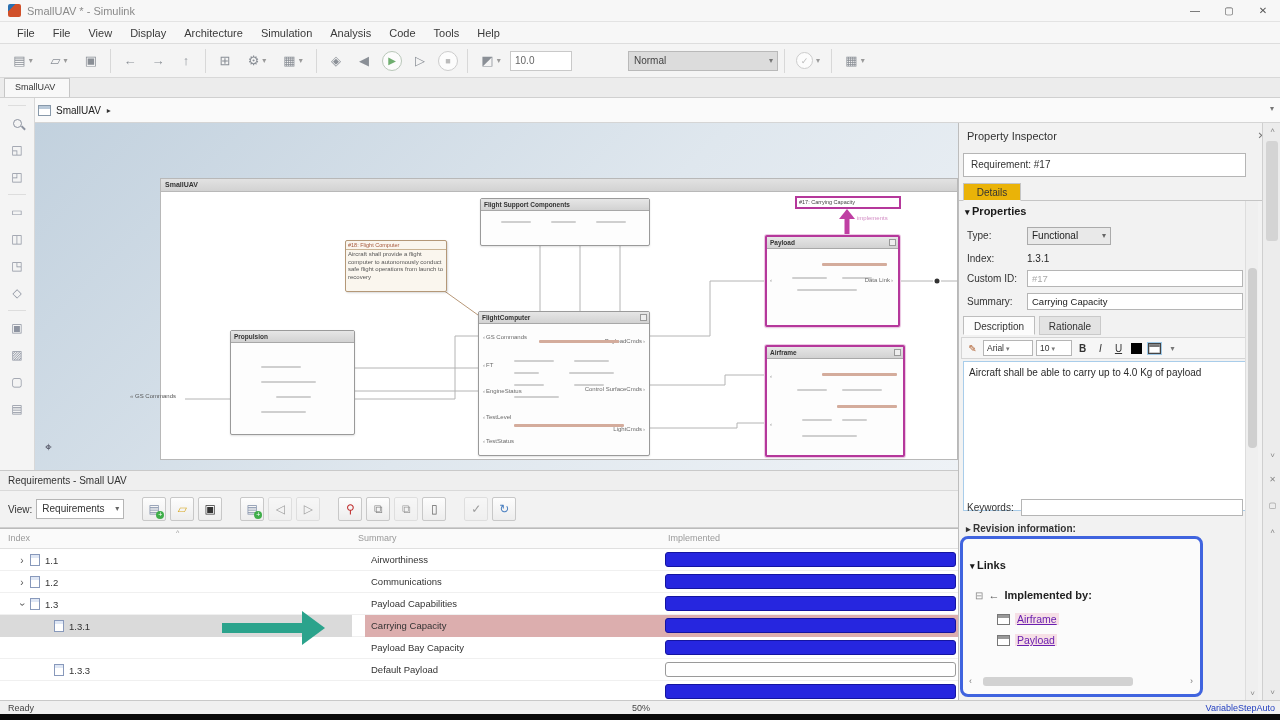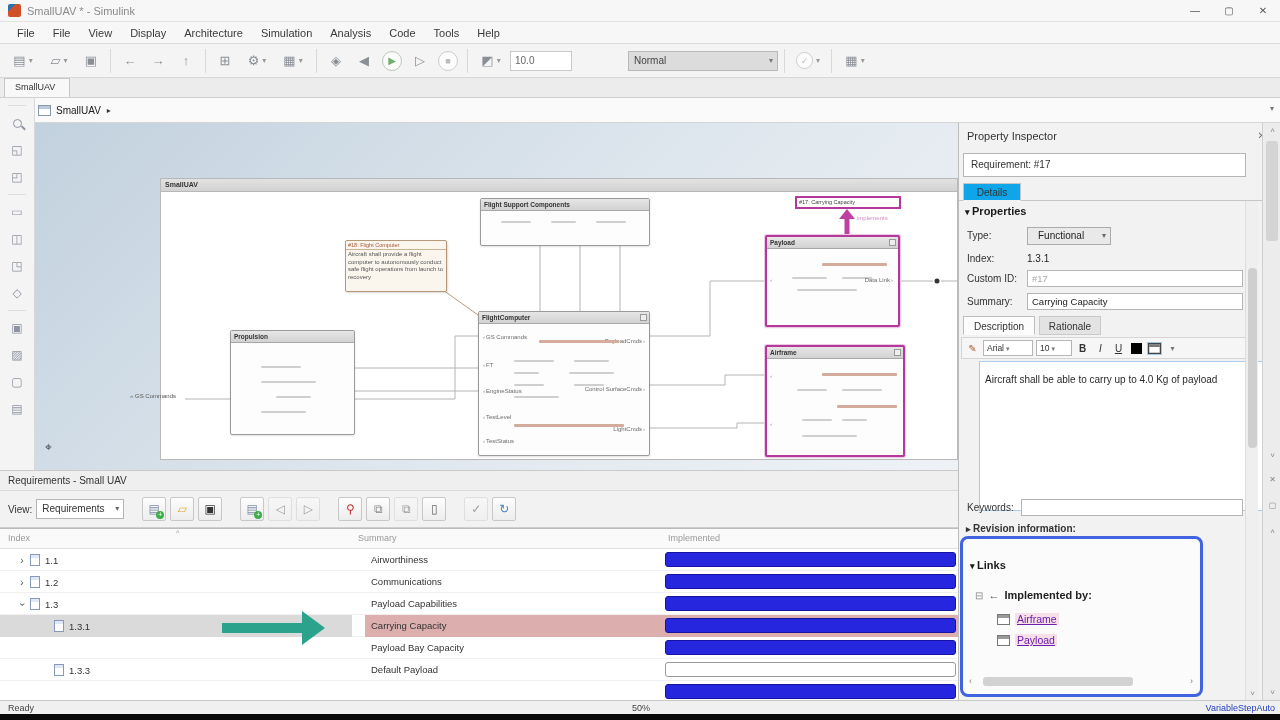--- a/index.html
+++ b/index.html
@@ -98,39 +98,39 @@
   .sb-center { position:absolute; left:632px; top:2px; }
   .sb-right { position:absolute; right:5px; top:2px; color:#2440c0; }
   .black-strip { left:0; top:714px; width:1280px; height:6px; background:#0a0a0a; }
 
   
   .right-panel { left:958px; top:123px; width:322px; height:577px; background:#f2f2f2; border-left:1px solid #bdbdbd; }
   .pi-header { position:absolute; left:0; top:0; width:303px; height:26px; font-size:11px; color:#333; padding:7px 0 0 8px; }
   .pi-close { position:absolute; right:14px; top:7px; font-size:10px; color:#777; }
   .pi-reqbox { position:absolute; left:4px; top:30px; width:283px; height:24px; background:#fff; border:1px solid #b5b5b5; font-size:10px; color:#333; padding:5px 0 0 7px; }
   .pi-tabstrip { position:absolute; left:0; top:58px; width:303px; height:20px; border-bottom:1px solid #c5c5c5; }
-  .pi-tab { position:absolute; left:4px; top:2px; width:58px; height:18px; background:#0ea5e9; border:1px solid #c5c5c5; border-bottom:1px solid #f2f2f2; font-size:10px; text-align:center; padding-top:3px; color:#333; }
+  .pi-tab { position:absolute; left:4px; top:2px; width:58px; height:18px; background:#eab308; border:1px solid #c5c5c5; border-bottom:1px solid #f2f2f2; font-size:10px; text-align:center; padding-top:3px; color:#333; }
   .sec-hdr { position:absolute; left:6px; font-size:11px; font-weight:bold; color:#1a1a1a; }
   .sec-hdr::before { content:"▾ "; font-size:9px; }
   .prow-label { position:absolute; left:8px; font-size:10px; color:#333; }
-  .type-select { position:absolute; left:68px; width:84px; height:18px; background:#e9e9e9; border:1px solid #ababab; font-size:10px; color:#222; padding:2px 10px; }
+  .type-select { position:absolute; left:68px; width:84px; height:18px; background:#e9e9e9; border:1px solid #ababab; font-size:10px; color:#222; padding:2px 4px; }
   .type-select::after { content:"▾"; position:absolute; right:4px; top:3px; font-size:8px; color:#666; }
   .prow-value { position:absolute; left:68px; font-size:10px; color:#222; }
   .pi-input { position:absolute; left:68px; width:216px; height:17px; background:#fff; border:1px solid #b5b5b5; font-size:9.5px; color:#222; padding:1px 4px; font-family:"Liberation Sans",sans-serif; }
   .pi-input::placeholder { color:#aaa; }
   .desc-tab { position:absolute; height:19px; font-size:10px; text-align:center; padding-top:4px; color:#333; }
   .desc-tab.active { background:#fcfcfc; border:1px solid #bdbdbd; border-bottom:1px solid #fcfcfc; }
   .desc-tab.inactive { background:#e3e3e3; border:1px solid #c9c9c9; }
   .ed-toolbar { position:absolute; left:2px; width:288px; height:22px; background:#f6f6f6; border:1px solid #d5d5d5; display:flex; align-items:center; gap:3px; padding-left:3px; }
   .ed-btn { min-width:15px; height:16px; display:flex; align-items:center; justify-content:center; font-size:10px; color:#333; }
   .ed-select { height:16px; border:1px solid #b5b5b5; background:#fff; font-size:8.5px; color:#333; padding:2px 3px; position:relative; }
   .ed-select::after { content:" ▾"; font-size:7px; color:#777; }
   .swatch { width:11px; height:11px; background:#000; }
   .tbl-icon { width:13px; height:11px; border:1px solid #444; background:linear-gradient(#777 0 3px,#fff 3px); box-shadow:inset 0 0 0 .5px #999; outline:1px solid #9ec9e8; }
-  .desc-area { position:absolute; left:20px; width:288px; height:150px; background:#fff; border:1px solid #a9cdea; font-size:10px; color:#2a2a2a; padding:11px 5px; line-height:1.3; }
+  .desc-area { position:absolute; left:4px; width:288px; height:150px; background:#fff; border:1px solid #a9cdea; font-size:10px; color:#2a2a2a; padding:4px 5px; line-height:1.3; }
   .inner-scroll { position:absolute; left:286px; top:78px; width:13px; height:499px; background:#efefef; border-left:1px solid #ddd; }
   .inner-thumb { position:absolute; left:2px; top:67px; width:9px; height:180px; background:#cfcfcf; border-radius:4px; }
   .outer-scroll { position:absolute; left:303px; top:0; width:19px; height:577px; background:#ececec; border-left:1px solid #cfcfcf; }
   .os-glyph { position:absolute; left:0; width:19px; text-align:center; font-size:8px; color:#888; }
   .os-thumb { position:absolute; left:3px; top:18px; width:12px; height:100px; background:#d4d4d4; border-radius:3px; }
 
   .links-box { position:absolute; left:960px; top:536px; width:243px; height:161px; background:#fbfbfb; border:3px solid #4064df; border-radius:8px; z-index:5; }
   .links-hdr { position:absolute; left:7px; top:20px; font-size:11px; font-weight:bold; color:#1a1a1a; }
   .links-hdr::before { content:"▾ "; font-size:9px; }
   .tree-row { position:absolute; left:12px; top:50px; font-size:11px; font-weight:bold; color:#222; display:flex; align-items:center; gap:5px; }

